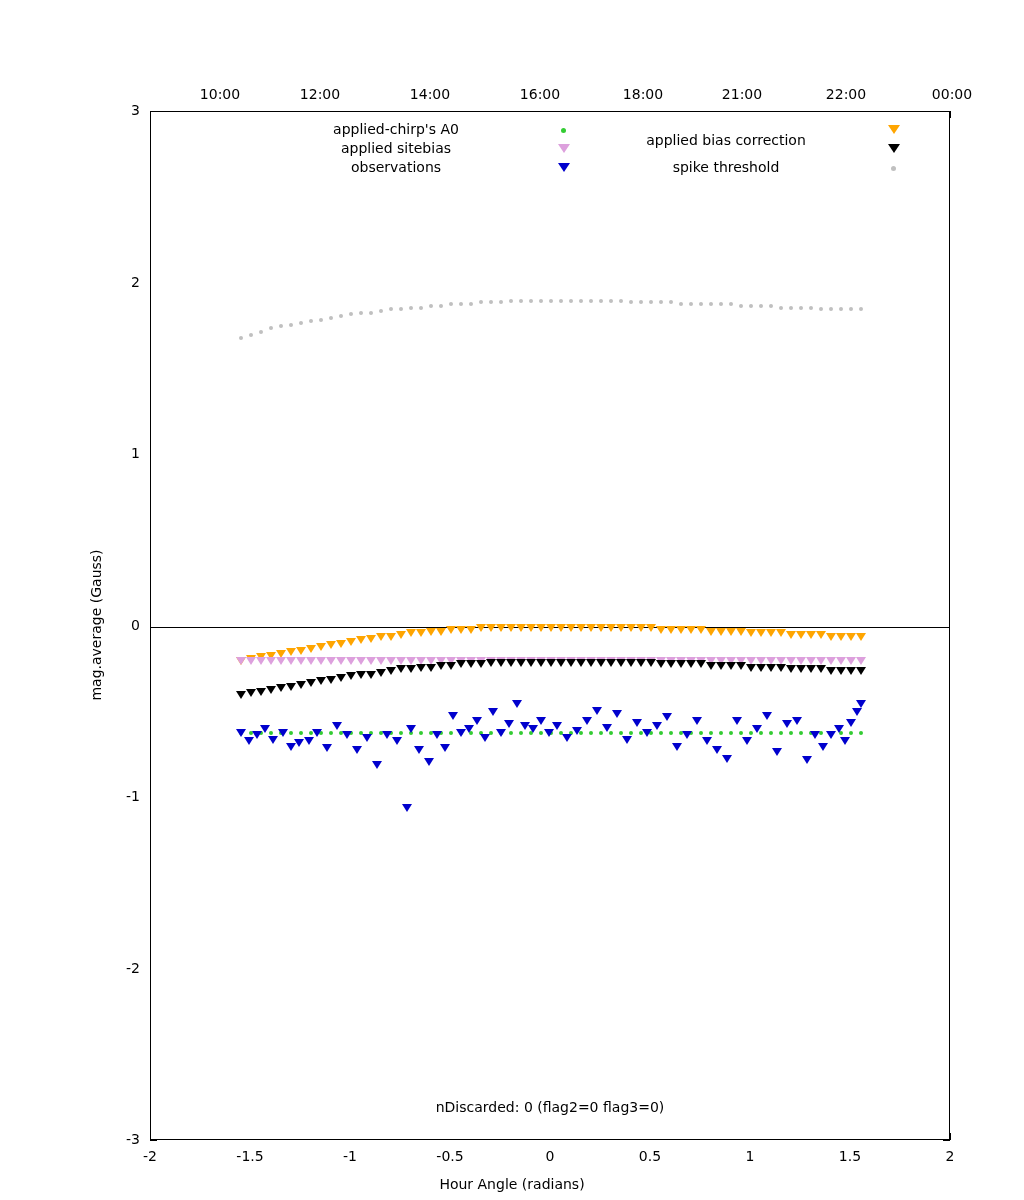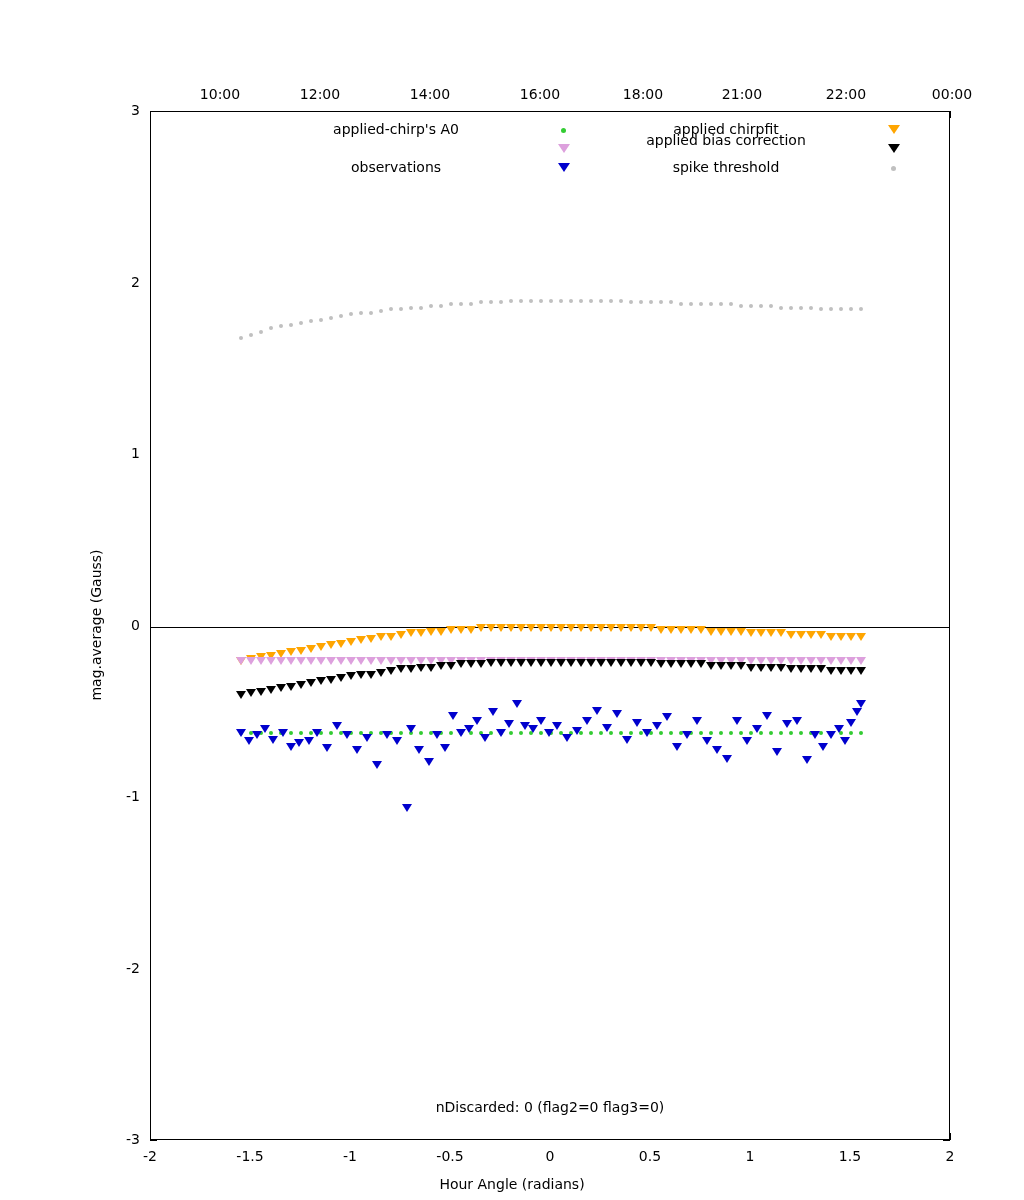--- a/index.html
+++ b/index.html
@@ -628,28 +628,28 @@
           <div class="marker m-tri" style="border-top-color: rgb(0, 0, 205); left: 705px; top: 587.675px;"></div>
         </div>
       </div>
   </div>
 
   <div class="legend" id="legend">
       <div class="legend-label" style="left: 95px; top: 0px; width: 300px; height: 19px; line-height: 19px;">applied-chirp's A0</div>
       <div class="legend-sym" style="left: 405px; top: 0px;">
         <div class="dot" style="background: rgb(51, 204, 51);"></div>
       </div>
+      <div class="legend-label" style="left: 95px; top: 19px; width: 300px; height: 19px; line-height: 19px;">applied sitebias</div>
       <div class="legend-sym" style="left: 405px; top: 19px;">
         <div class="tri-down" style="border-top-color: rgb(221, 160, 221);"></div>
       </div>
       <div class="legend-label" style="left: 95px; top: 38px; width: 300px; height: 19px; line-height: 19px;">observations</div>
       <div class="legend-sym" style="left: 405px; top: 38px;">
         <div class="tri-down" style="border-top-color: rgb(0, 0, 205);"></div>
       </div>
-      <div class="legend-label" style="left: 425px; top: 0px; width: 300px; height: 19px; line-height: 19px;">applied chirpfit</div>
       <div class="legend-sym" style="left: 735px; top: 0px;">
         <div class="tri-down" style="border-top-color: rgb(255, 165, 0);"></div>
       </div>
       <div class="legend-label" style="left: 425px; top: 11px; width: 300px; height: 19px; line-height: 19px;">applied bias correction</div>
       <div class="legend-sym" style="left: 735px; top: 19px;">
         <div class="tri-down" style="border-top-color: rgb(0, 0, 0);"></div>
       </div>
       <div class="legend-label" style="left: 425px; top: 38px; width: 300px; height: 19px; line-height: 19px;">spike threshold</div>
       <div class="legend-sym" style="left: 735px; top: 38px;">
         <div class="dot" style="background: rgb(192, 192, 192);"></div>

